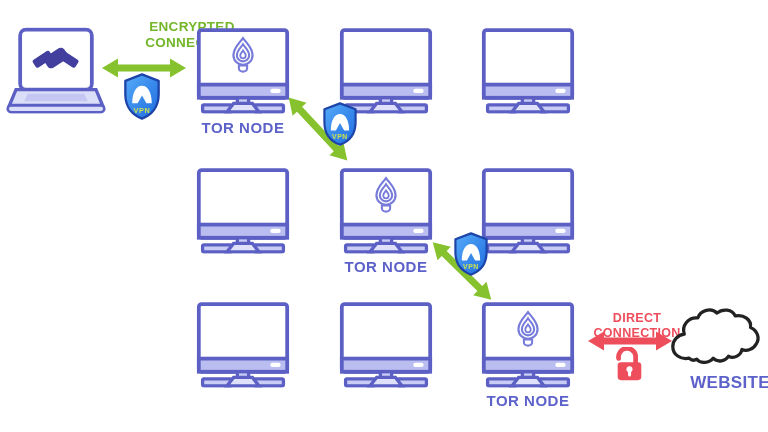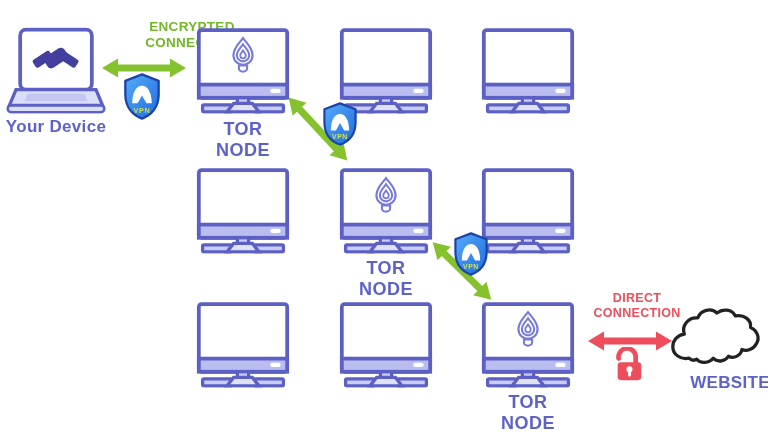--- a/index.html
+++ b/index.html
@@ -4,24 +4,24 @@
 <style>
   html,body { margin:0; padding:0; background:#fff; }
   .stage {
     position:relative; width:768px; height:432px; background:#ffffff;
     font-family:"Liberation Sans", sans-serif; overflow:hidden;
   }
   .abs { position:absolute; }
   .lbl { font-weight:bold; text-align:center; letter-spacing:.3px; }
   .lbl-purple { color:#5d62ca; }
   .lbl-green  { color:#74b62a;margin-left:46px; }
-  .lbl-red    { color:#ee4d5c; }
+  .lbl-red    { color:#ee4d5c;margin-top:20px; }
   .big   { font-size:17px; }
   .mid   { font-size:13.5px; line-height:15.5px; }
-  .node  { font-size:18px; letter-spacing:.5px; }
+  .node  { font-size:15px; letter-spacing:.5px; }
   svg { display:block; }
   .rotA { transform:rotate(47deg); }
   .rotB { transform:rotate(44.5deg); }
   .shield-text { font-size:7.5px; font-weight:bold; letter-spacing:.6px; }
 </style>
 </head>
 <body>
 
 <div class="stage">
 
@@ -78,21 +78,20 @@
         <rect x="6" y="16" width="25" height="19" rx="3.5" fill="#ee4d5c"></rect>
         <circle cx="18.5" cy="23.5" r="3.2" fill="#ffffff"></circle>
         <rect x="17" y="24.5" width="3.2" height="6.5" rx="1.6" fill="#ffffff"></rect>
       </symbol>
     </defs>
   </svg>
 
   <svg class="abs" style="left:6px; top:27px;" width="100" height="87" viewBox="0 0 120 104">
     <use href="#sym-laptop"></use>
   </svg>
-  <div class="abs lbl lbl-purple big" style="left:0; top:117px; width:112px;">Your Device</div>
 
   <div class="abs lbl lbl-green mid" style="left:94px; top:19px; width:104px;">ENCRYPTED CONNECTION</div>
 
   <svg class="abs" style="left:101px; top:56px;" width="86" height="24" viewBox="0 0 86 24">
     <polygon points="1,12 17,2.5 17,8.5 69,8.5 69,2.5 85,12 69,21.5 69,15.5 17,15.5 17,21.5" fill="#86c22d"></polygon>
   </svg>
 
   <svg class="abs" style="left:121px; top:73px;" width="42" height="47" viewBox="0 0 40 48">
     <use href="#sym-shield"></use>
     <text x="20" y="40.5" text-anchor="middle" fill="#cde14e" class="shield-text">VPN</text>

